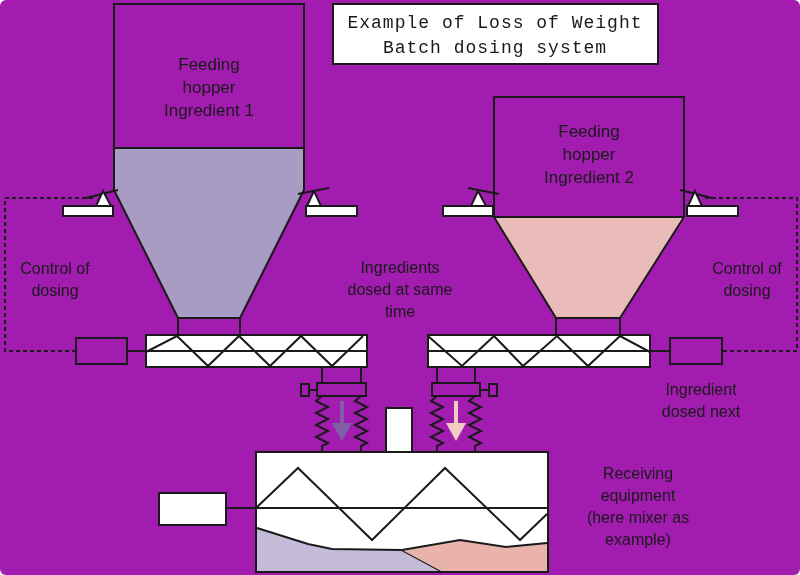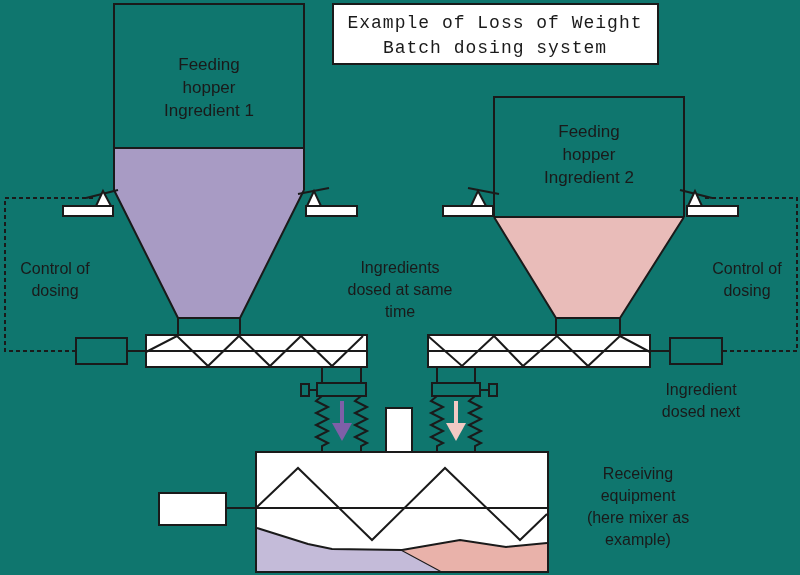--- a/index.html
+++ b/index.html
@@ -1,16 +1,16 @@
 <!DOCTYPE html>
 <html><head>
 <meta charset="utf-8">
 <style>
   html,body{margin:0;padding:0;background:#ffffff;}
-  .canvas{position:relative;width:800px;height:575px;background:#0f766e;overflow:hidden;}
+  .canvas{position:relative;width:800px;height:575px;background:#a21caf;overflow:hidden;border-radius:6px;}
   svg{display:block;}
   .ln{stroke:#1a1a1a;stroke-width:2;fill:none;stroke-linecap:butt;}
   .lnj{stroke:#1a1a1a;stroke-width:2;fill:none;stroke-linejoin:miter;}
   .fw{fill:#ffffff;}
   .dashed{stroke-dasharray:4 3;}
   text{font-family:"Liberation Sans","DejaVu Sans",sans-serif;fill:#1a1a1a;}
   .lbl{font-size:16px;}
   .lbl-lg{font-size:17px;}
   .title-text{font-family:"Liberation Mono","DejaVu Sans Mono",monospace;font-size:18px;letter-spacing:1px;}
 </style>

